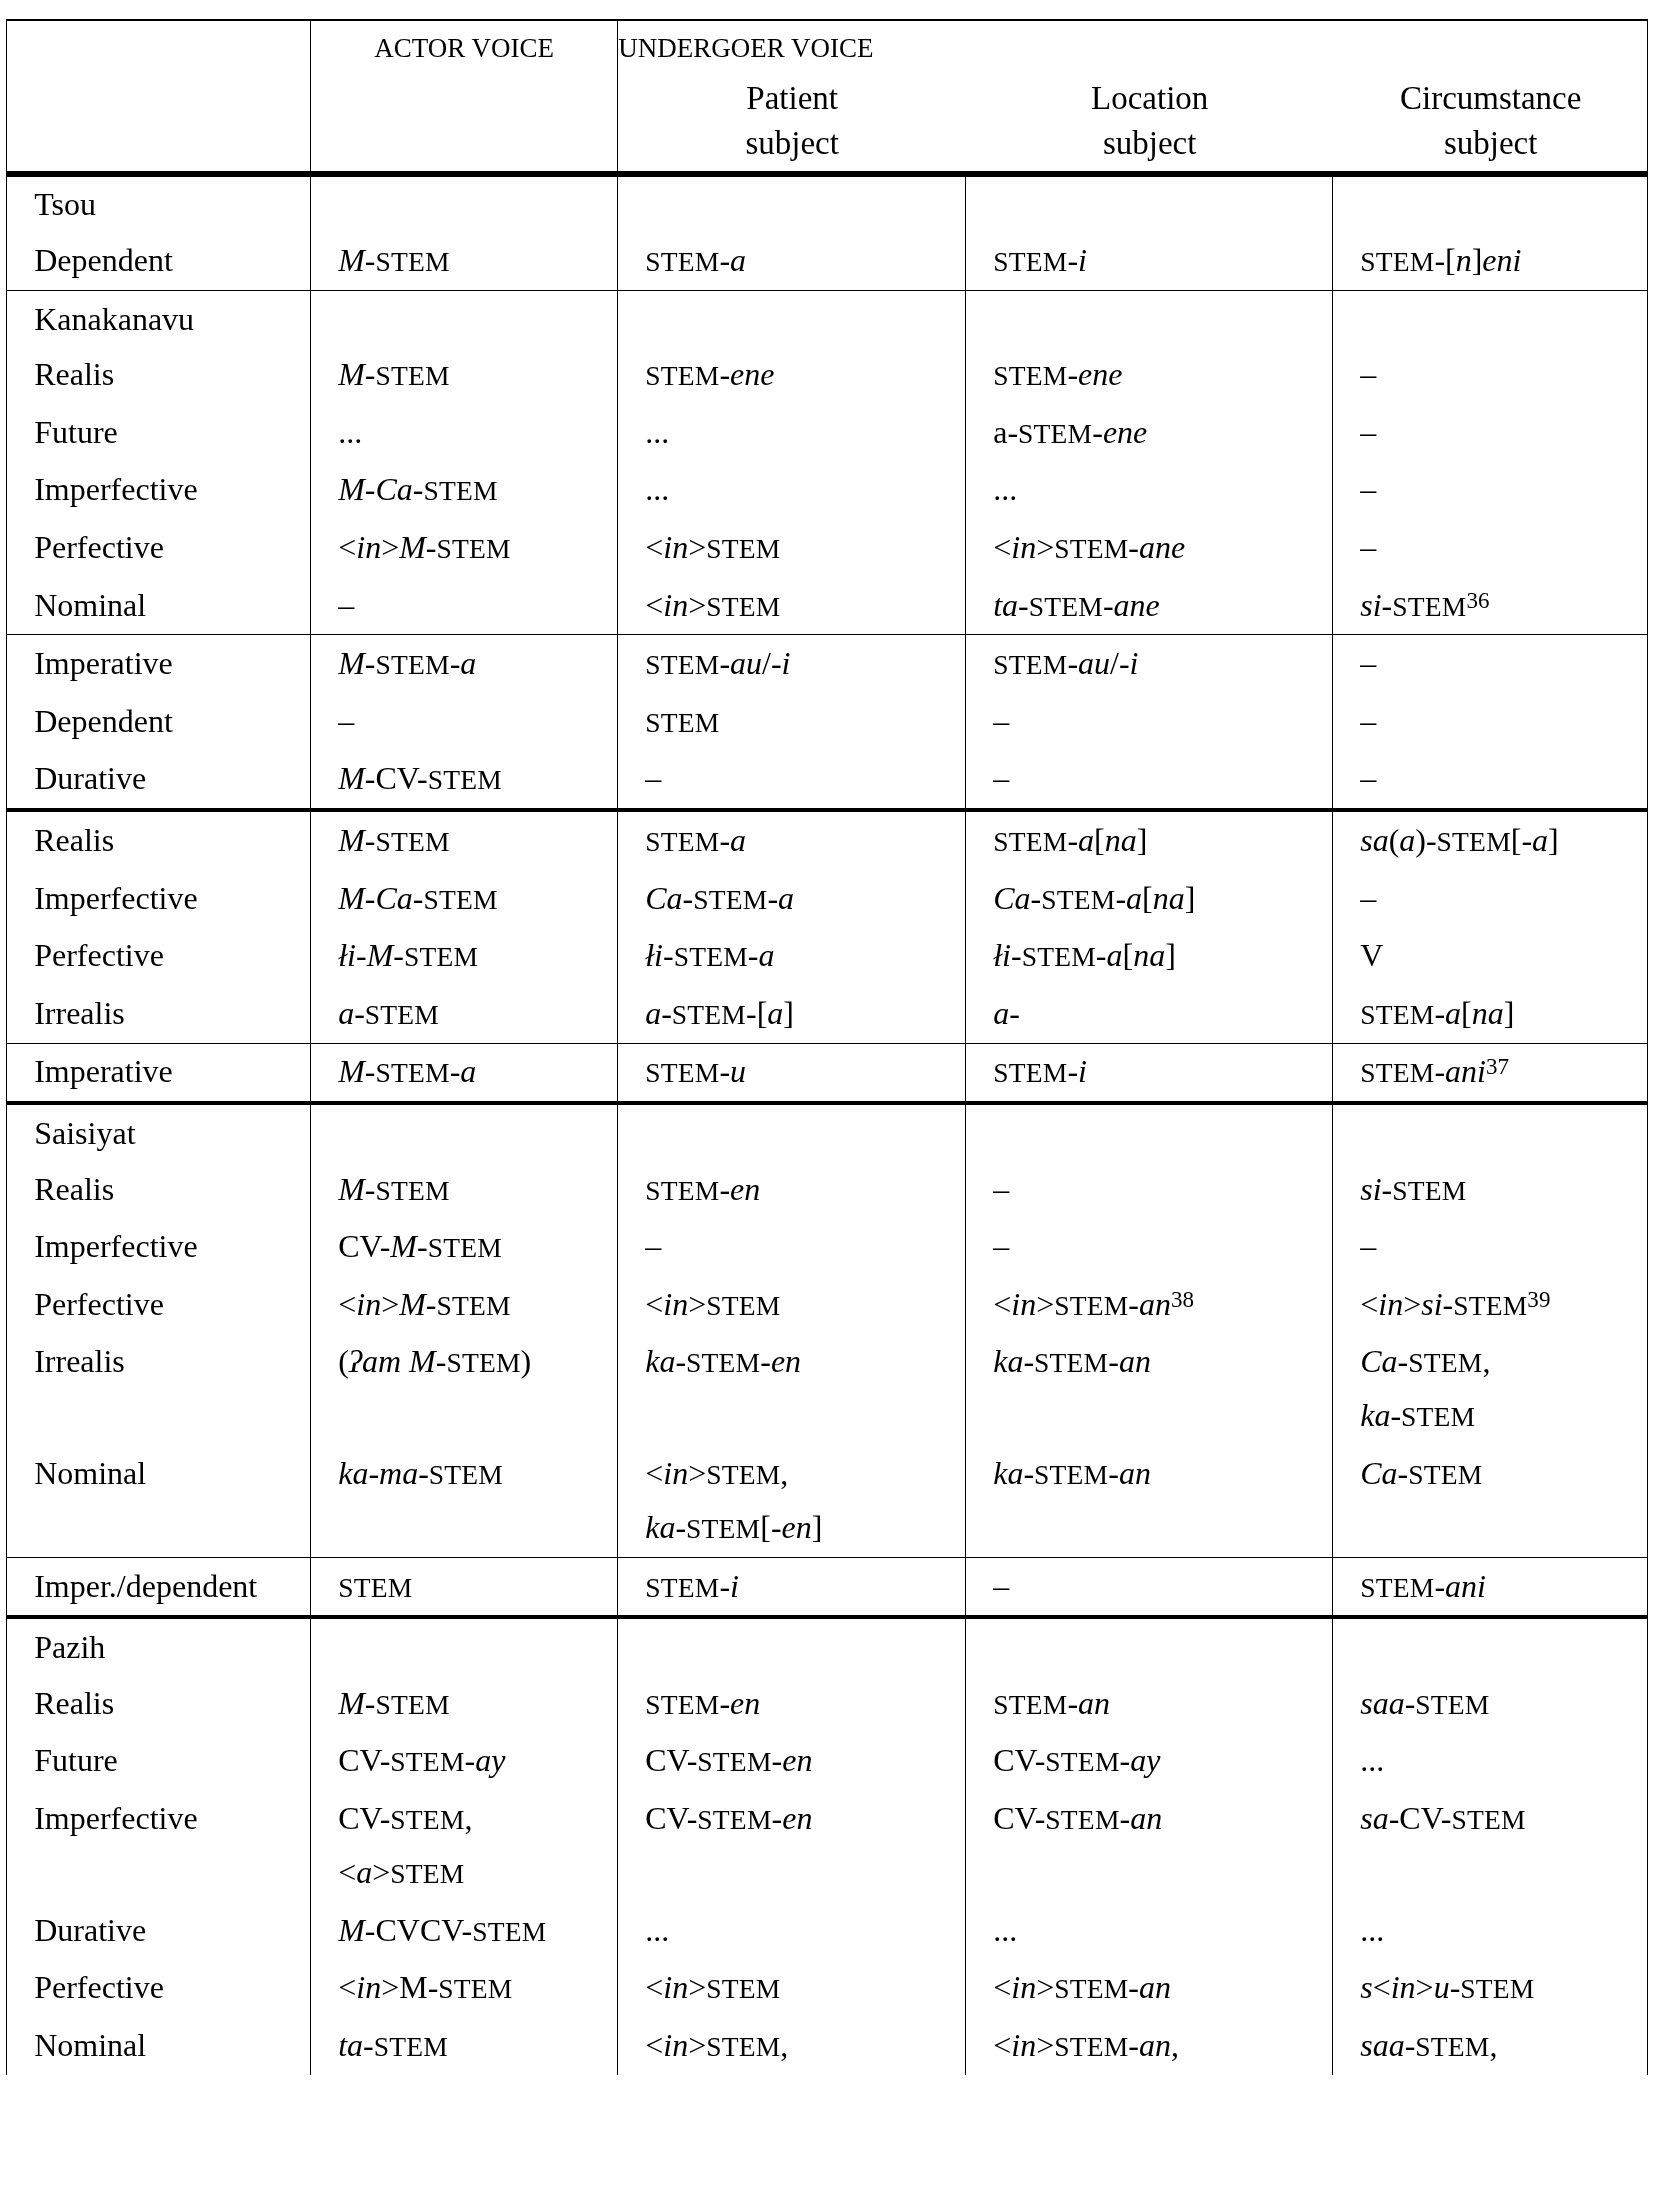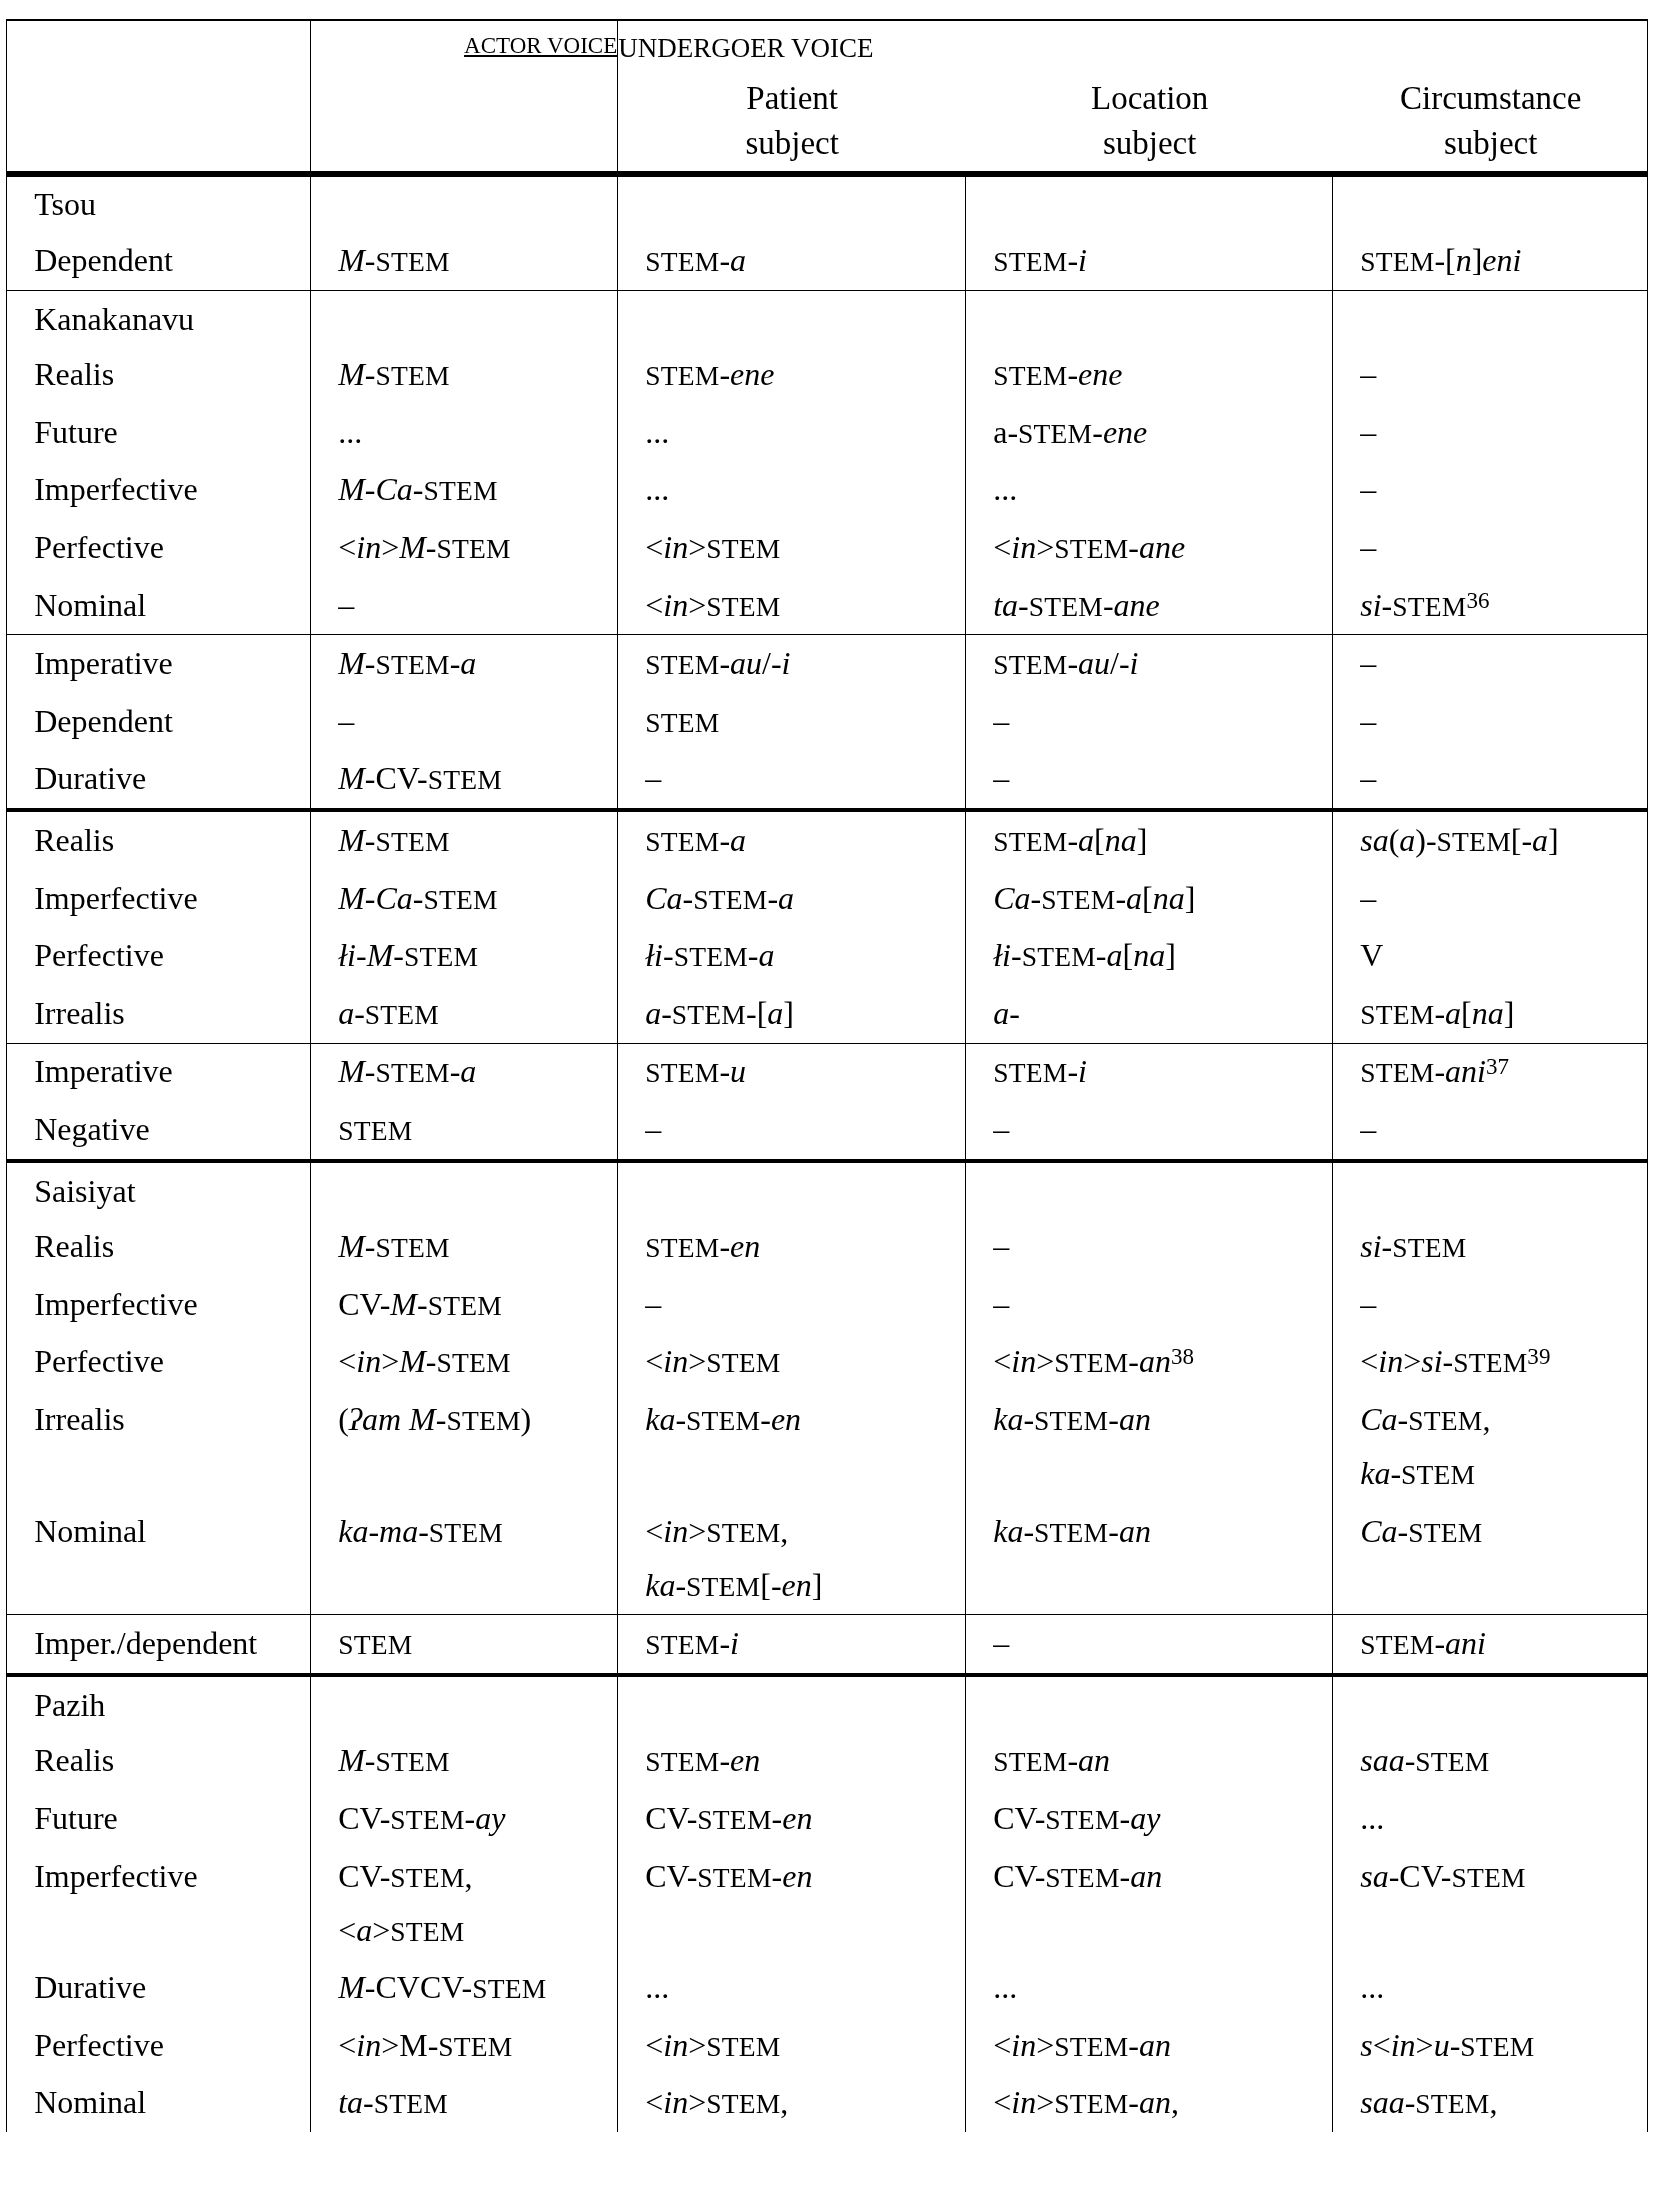--- a/index.html
+++ b/index.html
@@ -9,21 +9,21 @@
            border-collapse: collapse; table-layout: fixed; }
     #tbl col.c0 { width: 304px; }
     #tbl col.c1 { width: 307px; }
     #tbl col.c2 { width: 348px; }
     #tbl col.c3 { width: 367px; }
     #tbl col.c4 { width: 315px; }
     #tbl td, #tbl th { border-left: 1.8px solid #000; border-right: 1.8px solid #000;
            padding: 0; vertical-align: top; font-weight: normal; }
     #tbl tr.hdr th { border-top: 2.7px solid #000; height: 150px; position: relative; }
     #tbl tr.hdr { border-bottom: 6.2px solid #000; }
-    .hdr .voice { font-size: 23px; position: absolute; top: 12.5px; left: 0; right: 0; text-align: right; text-decoration: underline; }
+    .hdr .voice { font-size: 27px; position: absolute; top: 12.5px; left: 0; right: 0; text-align: center; }
     .hdr .uvgroup { position: absolute; top: 12.5px; left: 0; right: 0; text-align: left; font-size: 27px; }
     .hdr .subs { position: absolute; top: 0; left: 0; right: 0; bottom: 0; }
     .hdr .subs .s { position: absolute; top: 55px; text-align: center; font-size: 33px; line-height: 45px; }
     .hdr th.uv { border-right: 1.8px solid #000; }
 
     #tbl tbody td { font-size: 32px; line-height: 52px; padding-left: 27px; padding-top: 1.8px; padding-bottom: 1.8px; }
     #tbl tbody td.lbl { padding-left: 27px; }
     tbody.sec { border-top: 1.8px solid #000; }
     tbody.sec.thick { border-top: 4.5px solid #000; }
     .lang { font-weight: bold; }
@@ -295,35 +295,20 @@
         <td>
           <span class="line"><span class="scw">STEM</span>-<i>u</i></span>
         </td>
         <td>
           <span class="line"><span class="scw">STEM</span>-<i>i</i></span>
         </td>
         <td>
           <span class="line"><span class="scw">STEM</span>-<i>ani</i><sup>37</sup></span>
         </td>
       </tr>
-      <tr>
-        <td class="lbl">Negative</td>
-        <td>
-          <span class="line"><span class="scw">STEM</span></span>
-        </td>
-        <td>
-          <span class="line">–</span>
-        </td>
-        <td>
-          <span class="line">–</span>
-        </td>
-        <td>
-          <span class="line">–</span>
-        </td>
-      </tr>
     </tbody>
     <tbody class="sec thick">
       <tr>
         <td class="lbl lang">Saisiyat</td>
         <td></td>
         <td></td>
         <td></td>
         <td></td>
       </tr>
       <tr>

